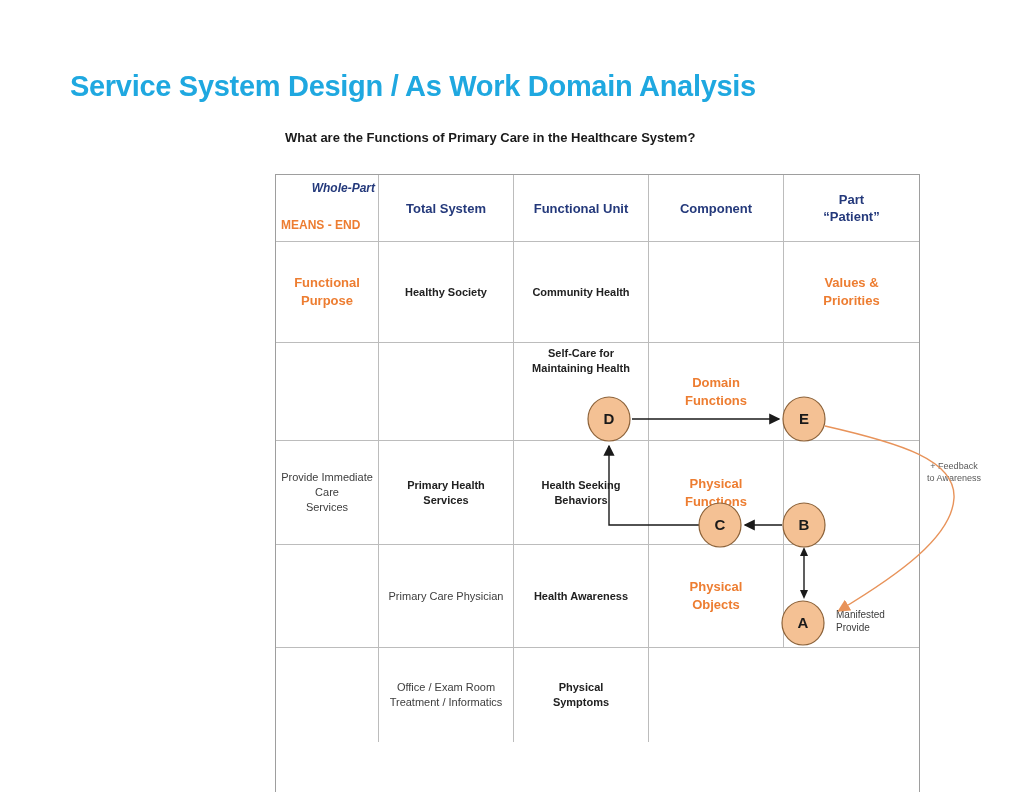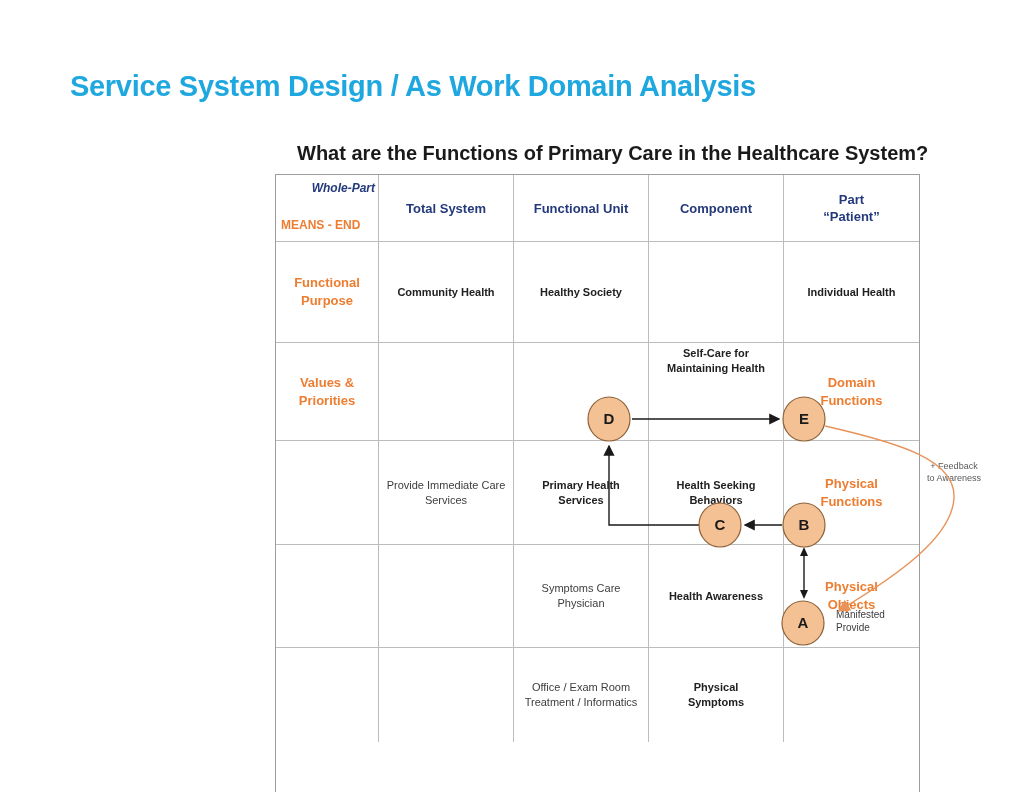--- a/index.html
+++ b/index.html
@@ -5,22 +5,22 @@
   html,body{margin:0;padding:0;background:#ffffff;}
   .slide{
     position:relative;width:1024px;height:792px;background:#ffffff;overflow:hidden;
     font-family:"Liberation Sans", sans-serif;
   }
   .title{
     position:absolute;left:66px;top:66px;margin:4px;
     font-size:29px;font-weight:bold;letter-spacing:-0.3px;color:#1FA8E0;white-space:nowrap;
   }
   .subtitle{
-    position:absolute;left:285px;top:130px;margin:12px;
-    font-size:20px;font-weight:bold;color:#1a1a1a;white-space:nowrap;
+    position:absolute;left:285px;top:130px;margin:0;
+    font-size:13px;font-weight:bold;color:#1a1a1a;white-space:nowrap;
   }
   .wda-table{
     position:absolute;left:275px;top:174px;width:645px;height:636px;
     display:grid;grid-template-columns:103px 135px 135px 135px 135px;
     grid-template-rows:67px 101px 98px 104px 103px 94px;
     border:1px solid #9e9e9e;box-sizing:border-box;background:#ffffff;
   }
   .wda-table > div{
     border-right:1px solid #bcbcbc;border-bottom:1px solid #bcbcbc;
     box-sizing:border-box;display:flex;align-items:center;justify-content:center;
@@ -70,24 +70,23 @@
       <span class="bottom-label">MEANS - END</span>
     </div>
     <div class="colhead">Total System</div>
     <div class="colhead">Functional Unit</div>
     <div class="colhead">Component</div>
     <div class="colhead">Part
 “Patient”</div>
 
     <div class="rowlabel">Functional
 Purpose</div>
+    <div class="cell">Healthy Society</div>
     <div class="cell">Community Health</div>
-    <div class="cell">Healthy Society</div>
     <div class="cell"></div>
-    <div class="cell">Individual Health</div>
 
     <div class="rowlabel">Values &amp;
 Priorities</div>
     <div class="cell"></div>
     <div class="cell"></div>
     <div class="cell al-top pt22">Self-Care for
 Maintaining Health</div>
 
     <div class="rowlabel">Domain
 Functions</div>
@@ -96,21 +95,21 @@
 Services</div>
     <div class="cell pb20">Primary Health
 Services</div>
     <div class="cell pb12">Health Seeking
 Behaviors</div>
 
     <div class="rowlabel">Physical
 Functions</div>
     <div class="cell"></div>
     <div class="cell"></div>
-    <div class="cell light">Symptoms Care Physician</div>
+    <div class="cell light">Primary Care Physician</div>
     <div class="cell pb12">Health Awareness</div>
 
     <div class="rowlabel">Physical
 Objects</div>
     <div class="cell"></div>
     <div class="cell"></div>
     <div class="cell light">Office / Exam Room
 Treatment / Informatics</div>
     <div class="cell">Physical
 Symptoms</div>

